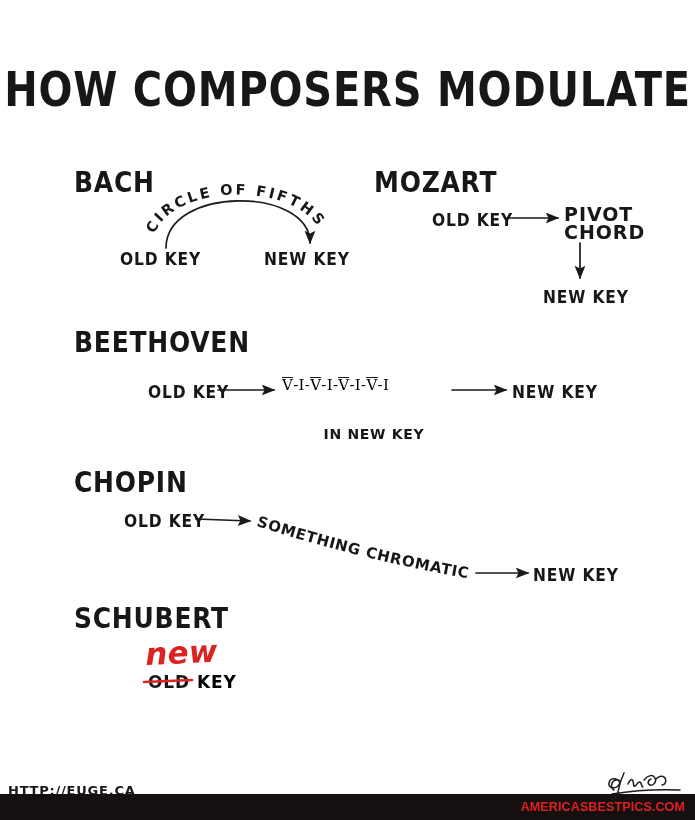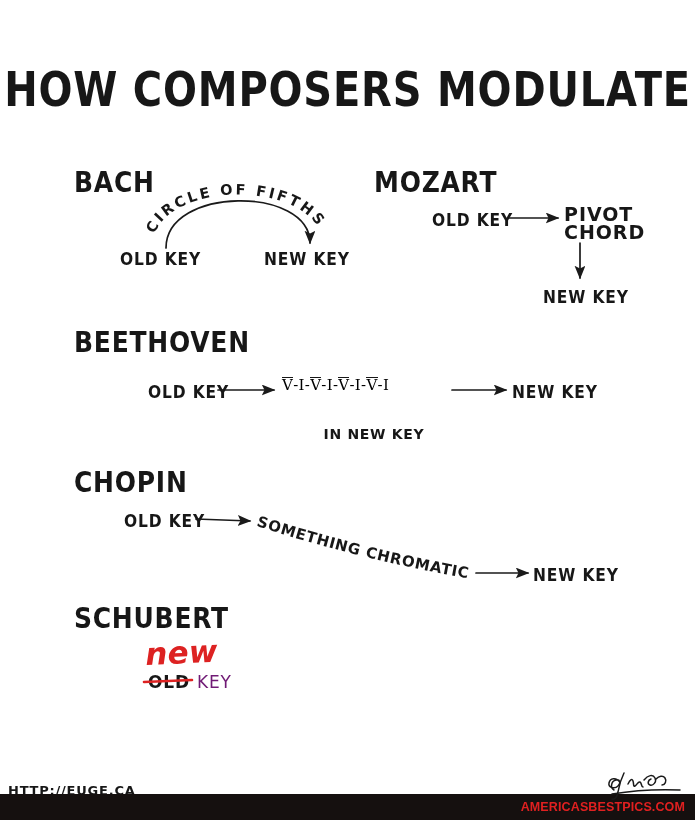--- a/index.html
+++ b/index.html
@@ -116,23 +116,23 @@
   #schubert-old {
     font-size: 17px;
     font-weight: 600;
     letter-spacing: 0.05em;
     color: #171717;
     position: relative;
     display: inline-block;
   }
   #schubert-key {
     font-size: 17px;
-    font-weight: 400;
-    letter-spacing: 0.05em;
-    color: #701a75;
+    font-weight: 700;
+    letter-spacing: 0.05em;
+    color: #000000;
   }
 
   
   #footer-url {
     font-size: 13px;
     font-weight: 600;
     letter-spacing: 0.06em;
     color: #171717;
     margin-top: 6px;
   }

